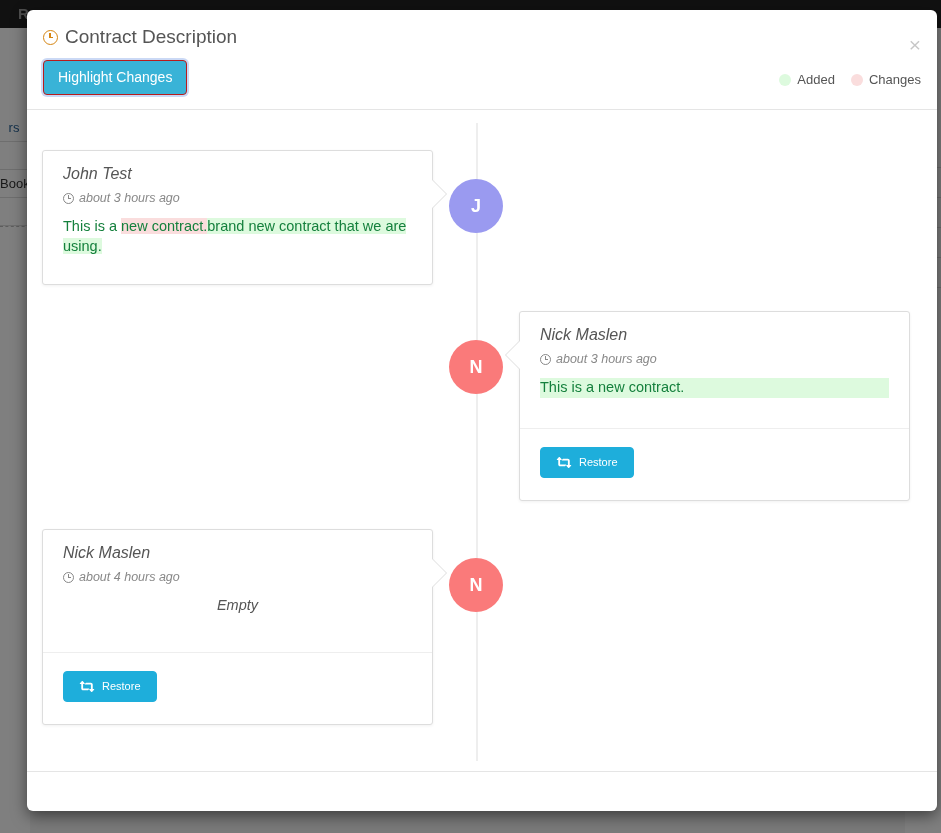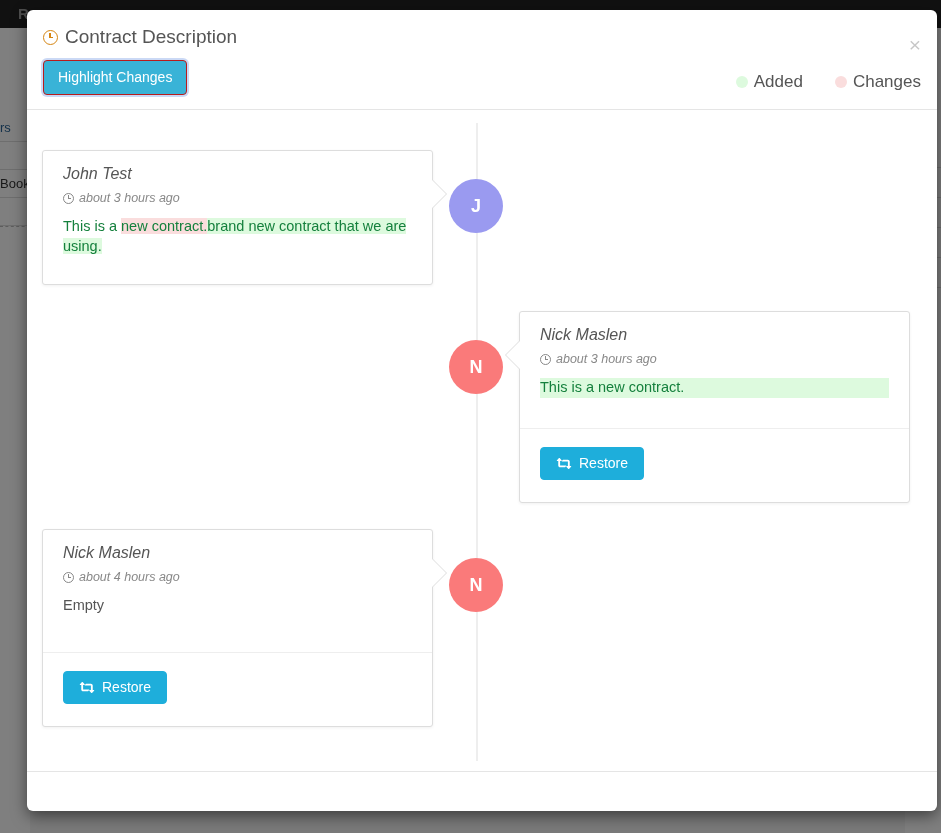--- a/index.html
+++ b/index.html
@@ -26,21 +26,21 @@
   }
   #bg-left-col {
     position: absolute; top: 28px; left: 0; width: 30px; bottom: 0;
     background: #ffffff;
   }
   #bg-left-col .bgrow {
     border-bottom: 1px solid #dddddd;
     font-size: 13px; color: #333; padding: 6px 2px 6px 0;
     white-space: nowrap; overflow: hidden;
   }
-  #bg-left-col .bgrow.link { color: #2a6496; }
+  #bg-left-col .bgrow.link { color: #2a6496; text-align: center; }
   #bg-left-col .bgspacer { height: 86px; }
   #bg-left-col .bgdash { border-top: 1px dashed #bbb; }
 
   #bg-right-col {
     position: absolute; top: 28px; right: 0; width: 36px; bottom: 0;
     background: #ffffff;
   }
   #bg-right-col .bgrow {
     border-bottom: 1px solid #dddddd;
     font-size: 13px; color: #333; padding: 7px 0 7px 2px;
@@ -106,22 +106,22 @@
     padding: 9px 14px;
     border-radius: 4px;
     cursor: pointer;
     line-height: 1.1;
     box-shadow: 0 0 0 2px rgba(70,120,220,.28);
   }
 
   .legend {
     position: absolute;
     right: 16px; top: 62px;
-    display: flex; align-items: center; gap: 32px;
-    font-size: 17px; color: #555;
+    display: flex; align-items: center; gap: 16px;
+    font-size: 13px; color: #555;
   }
   .legend-item { display: flex; align-items: center; gap: 6px; }
   .legend-dot { width: 12px; height: 12px; border-radius: 50%; flex: 0 0 auto; }
 
   .modal-close {
     position: absolute; right: 16px; top: 24px;
     font-size: 21px; line-height: 1;
     color: #000; opacity: .22;
     background: none; border: none; padding: 0;
     cursor: pointer; font-family: "Liberation Sans", sans-serif;
@@ -226,38 +226,38 @@
   .clock-icon-sm::after {
     content: ""; position: absolute; left: 3.9px; top: 4.4px;
     width: 3px; height: 1.2px; background: #888;
   }
 
   .tl-bodytext {
     padding: 12px 20px 4px 20px;
     font-size: 14.5px; color: #15803d;
     line-height: 1.32;
   }
-  .tl-bodytext.empty { color: #555; padding-bottom: 10px; }
+  .tl-bodytext.empty { font-style: italic; color: #555; padding-bottom: 10px; text-align: center; }
 
   .diff-ins { background: #ddfade; }
   .diff-del { background: #fadddd; }
   .diff-block-ins { background: #ddfade; display: block; }
 
   .tl-footer {
     padding: 0 20px 22px 20px;
     margin-top: 26px;
     border-top: 1px solid #eeeeee;
     padding-top: 18px;
   }
   .btn-restore {
     display: inline-flex; align-items: center; gap: 7px;
     background: #1eaedb;
     border: 1px solid #1eaedb;
     color: #ffffff;
-    font-size: 14px;
+    font-size: 11px;
     padding: 8px 15px;
     border-radius: 4px;
     cursor: pointer;
     line-height: 1.1;
   }
   .retweet-icon { display: inline-block; width: 16px; height: 13px; }
 
   .modal-footer {
     flex: 0 0 auto;
     height: 40px;

